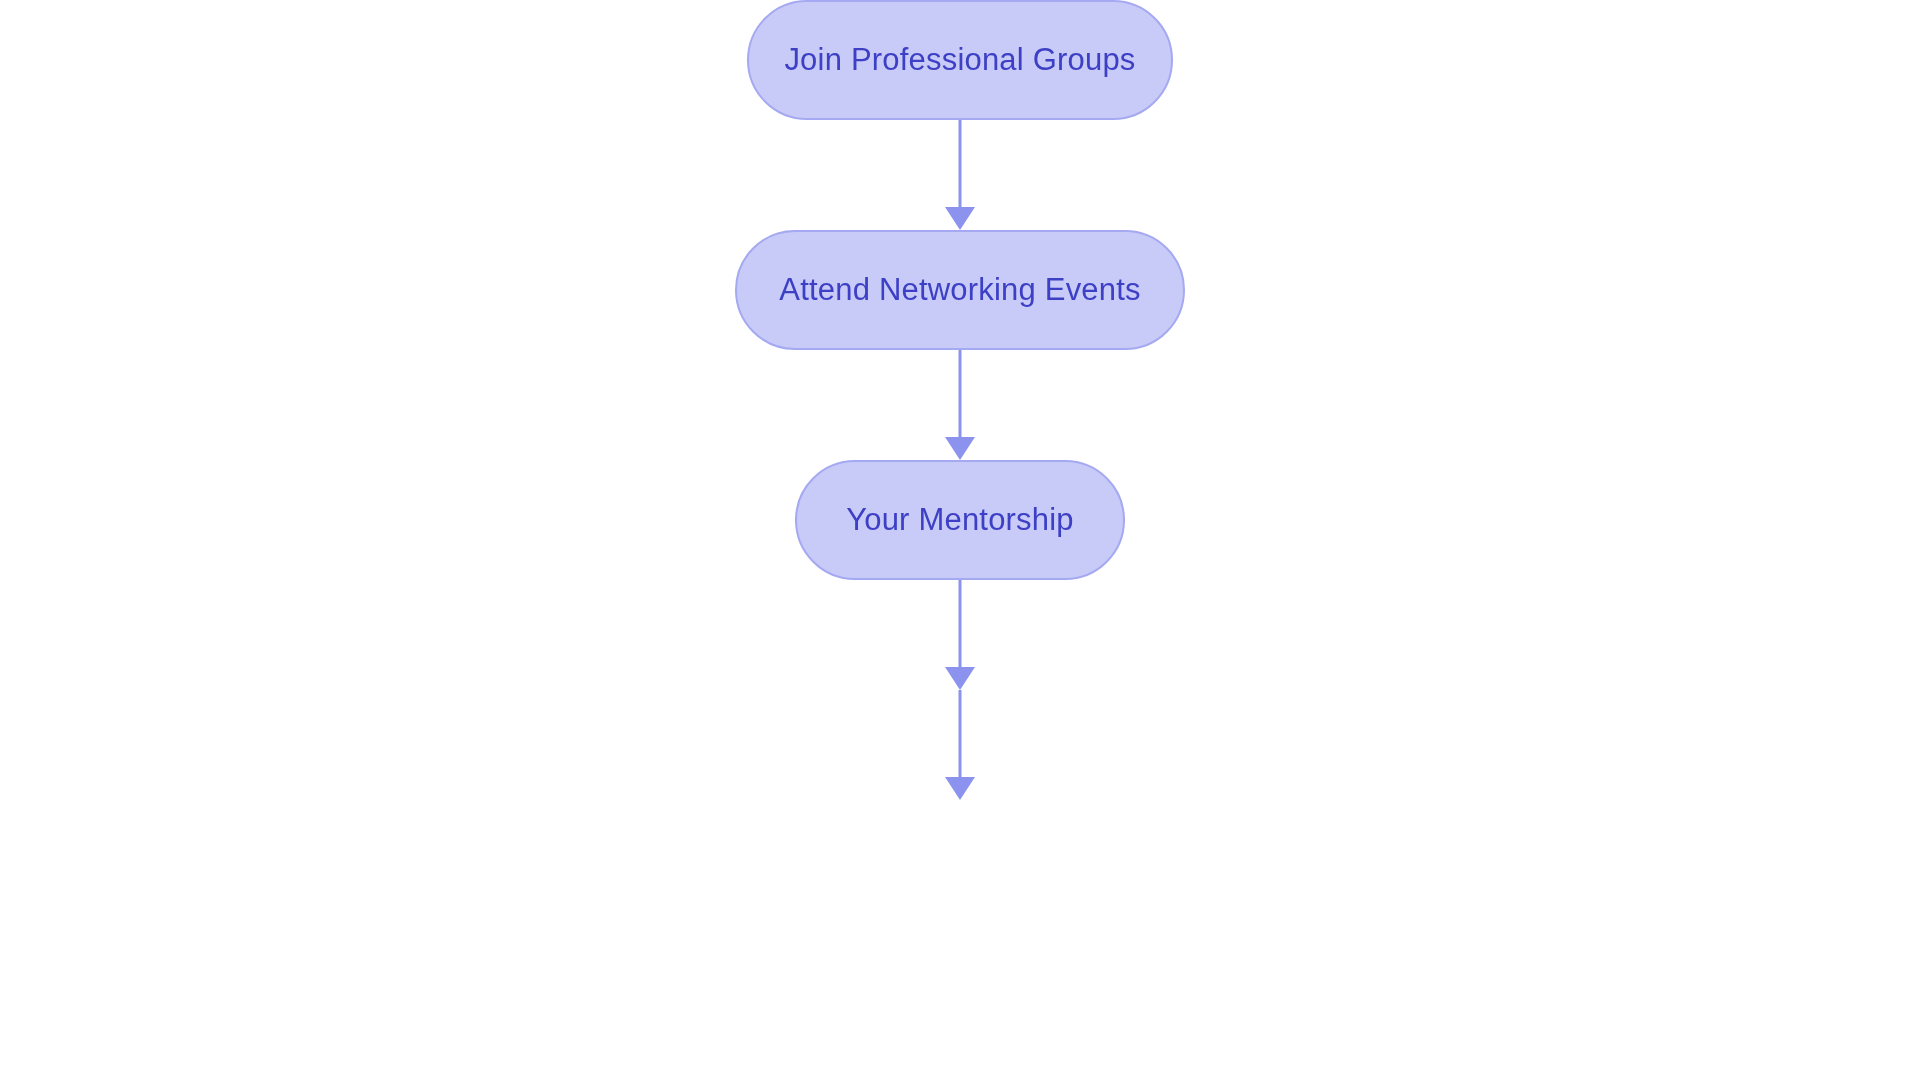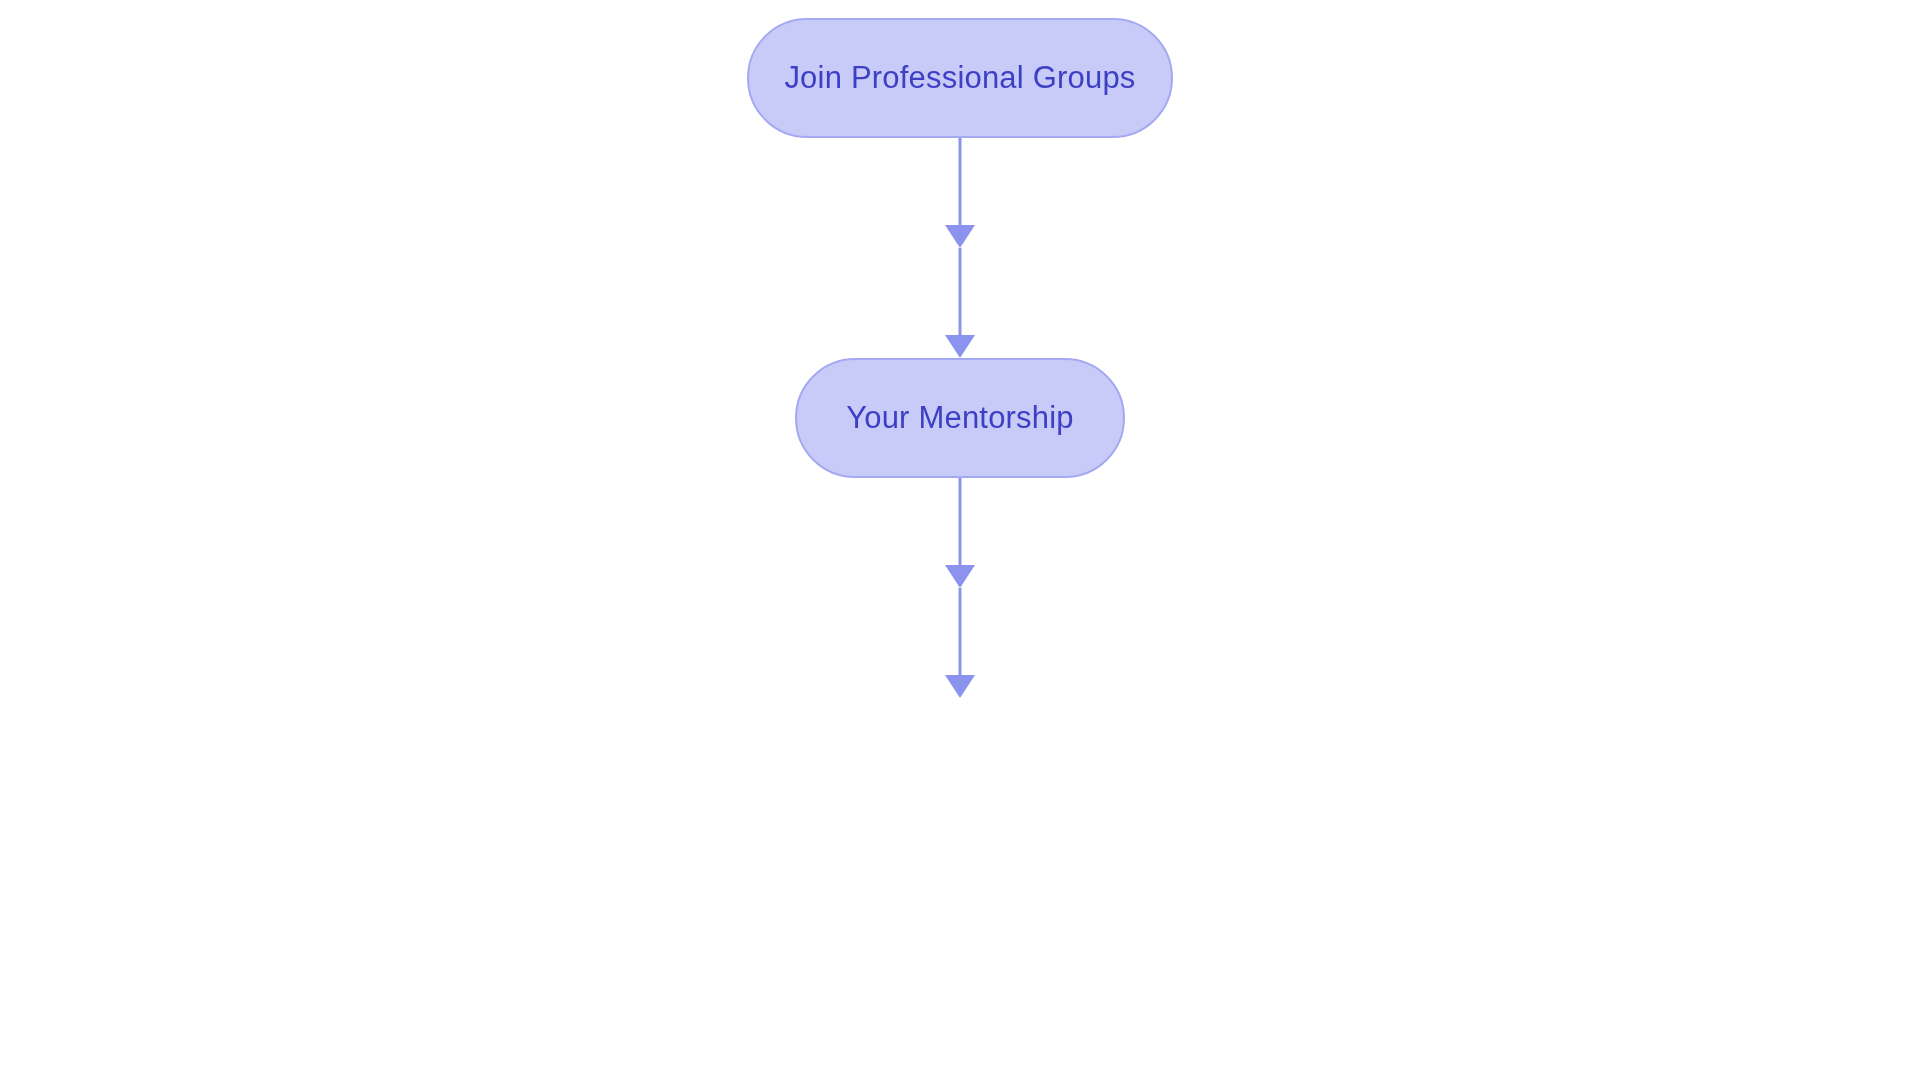--- a/index.html
+++ b/index.html
@@ -16,21 +16,20 @@
     background: var(--background);
     font-family: "Liberation Sans", "DejaVu Sans", sans-serif;
     overflow: hidden;
   }
   .canvas {
     width: 1920px;
     height: 1083px;
     position: relative;
   }
   .flow {
-    padding-top: 18px;
     display: flex;
     flex-direction: column;
     align-items: center;
   }
   .node {
     height: 120px;
     border-radius: 60px;
     background: var(--node-fill);
     border: 2px solid var(--node-border);
     display: flex;
@@ -82,20 +81,23 @@
 
     <div class="node node-1">
       <span>Join Professional Groups</span>
     </div>
 
     <div class="arrow">
       <div class="arrow-shaft"></div>
       <div class="arrow-head"></div>
     </div>
 
+    <div class="node node-2">
+      <span>Attend Networking Events</span>
+    </div>
 
     <div class="arrow">
       <div class="arrow-shaft"></div>
       <div class="arrow-head"></div>
     </div>
 
     <div class="node node-3">
       <span>Your Mentorship</span>
     </div>
 

